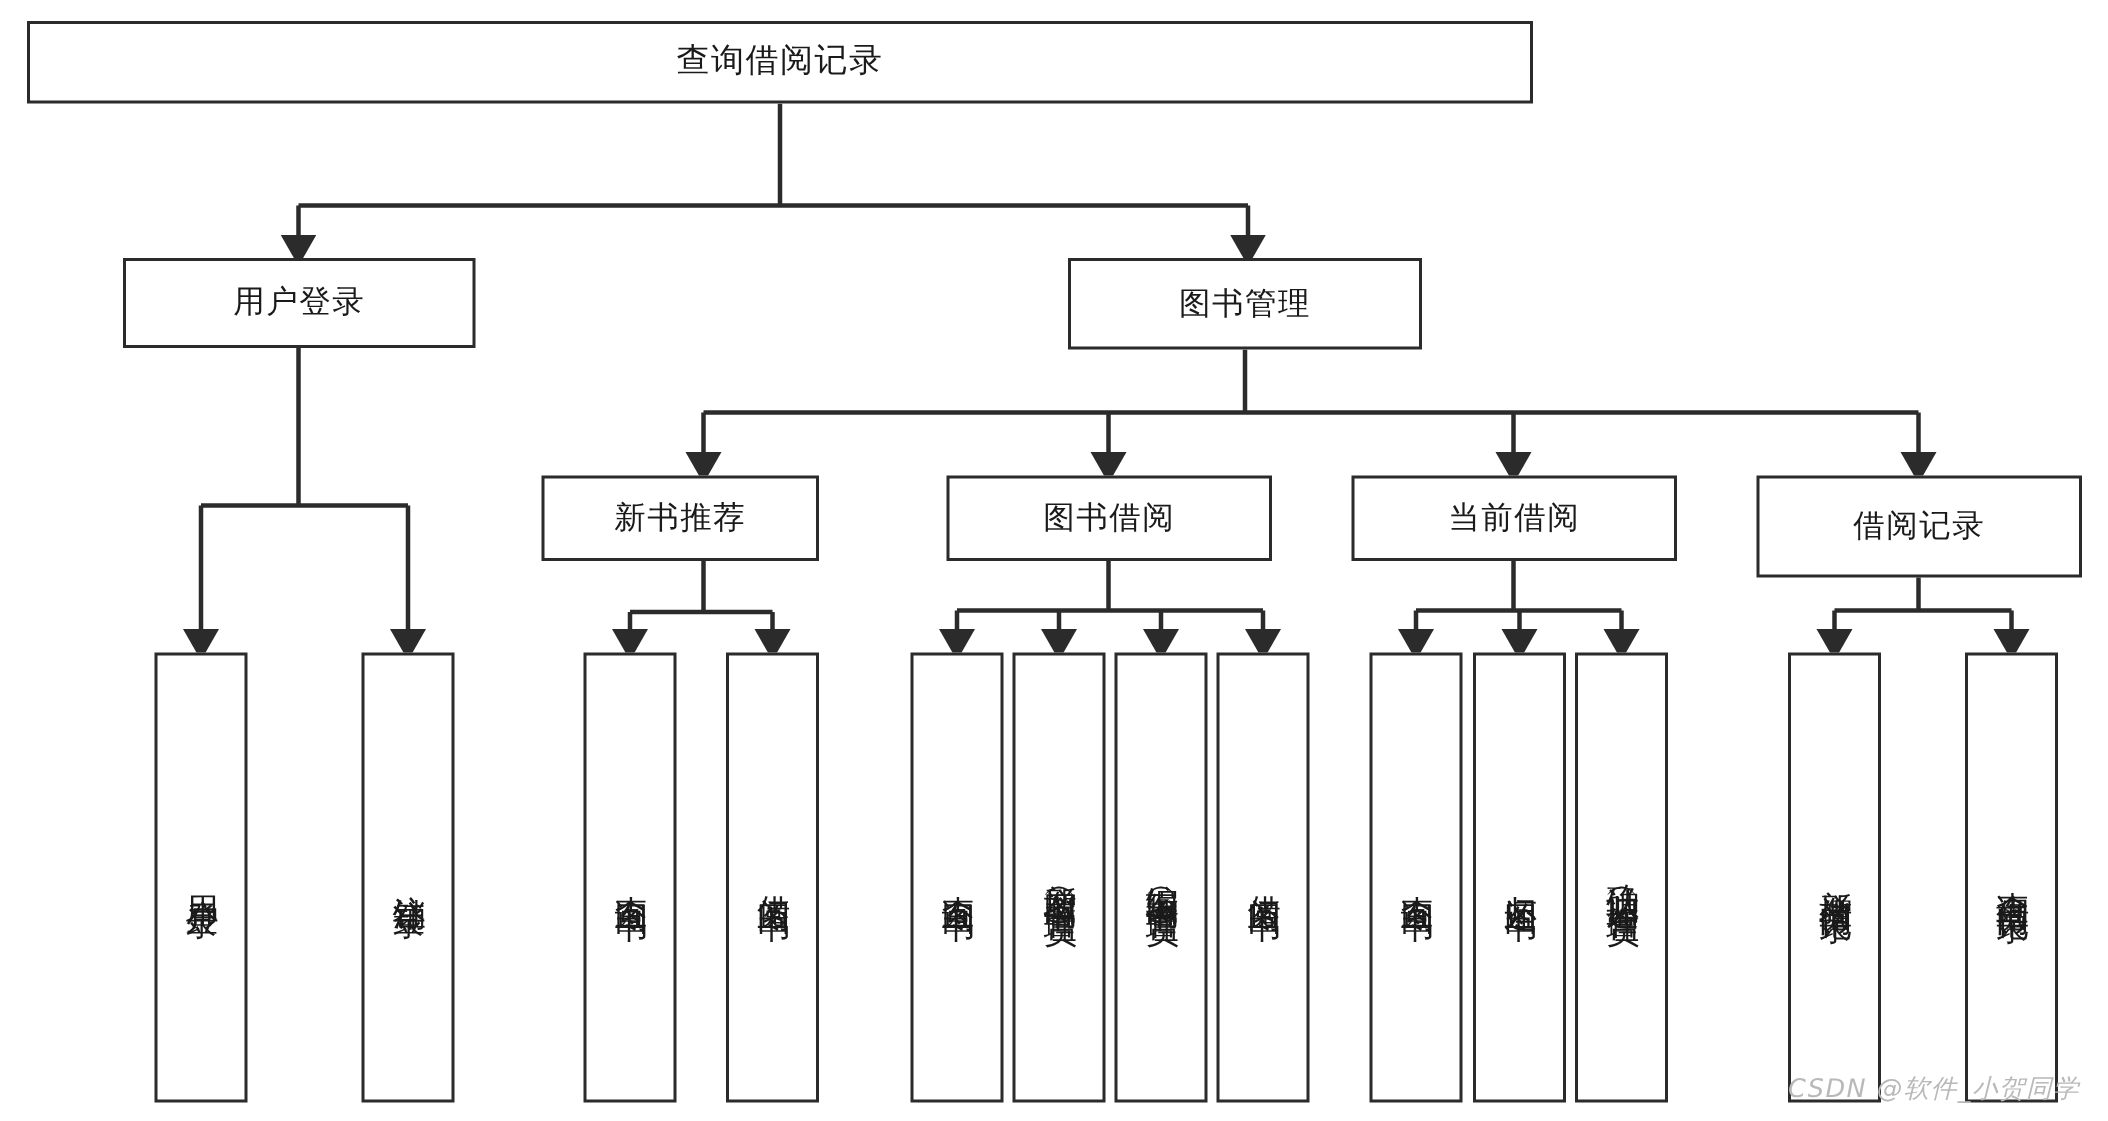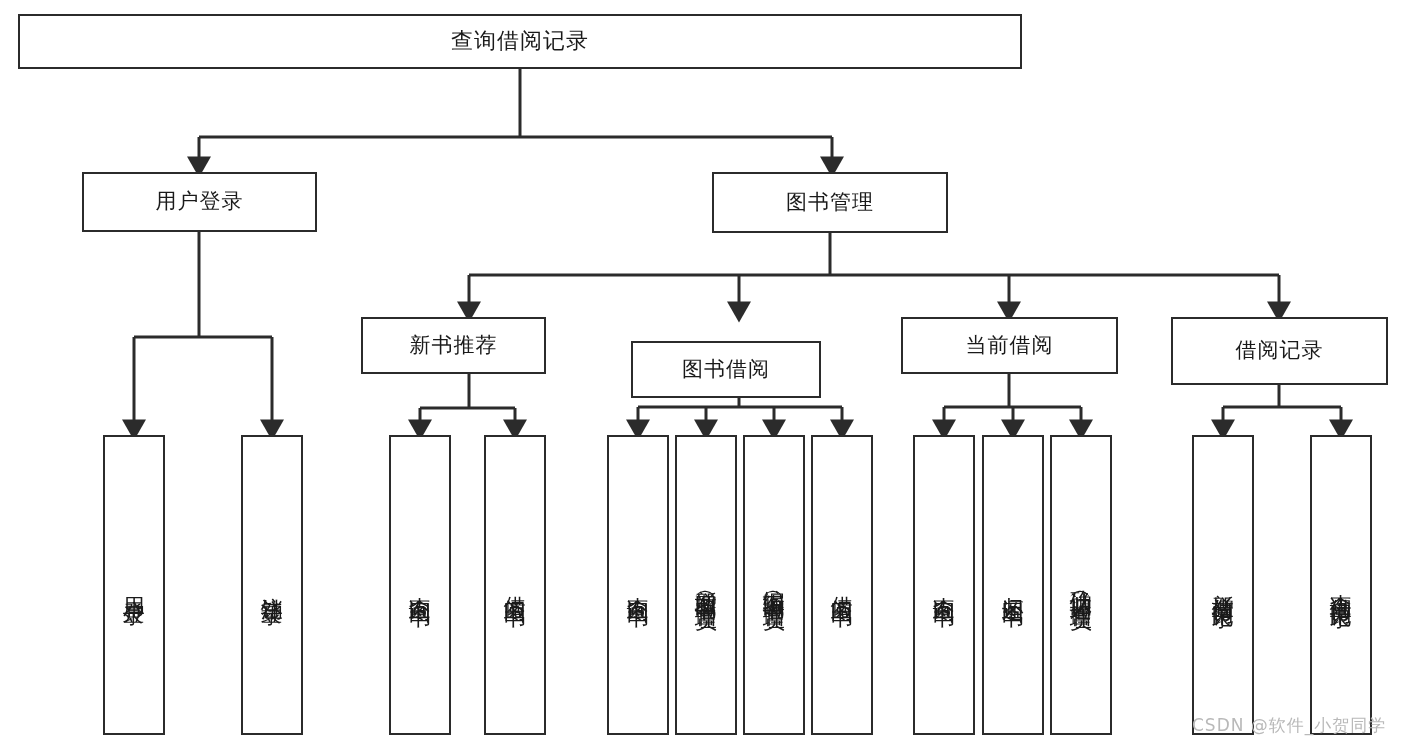--- a/index.html
+++ b/index.html
@@ -61,20 +61,21 @@
     display: block;
     max-height: 100%;
   }
   .watermark {
     position: absolute;
     font-size: 17px;
     color: #b9b9b9;
     letter-spacing: 1px;
     white-space: nowrap;
     font-family: "DejaVu Sans", "Liberation Sans", sans-serif;
+    font-style: italic;
   }
 </style>
 </head>
 <body>
 
 <div id="canvas">
 
   <svg id="edges" viewBox="0 0 1405 747" width="1405" height="747" xmlns="http://www.w3.org/2000/svg">
     <defs>
       <marker id="arrow" markerWidth="10" markerHeight="10" refX="2.2" refY="4" orient="auto" markerUnits="strokeWidth">
@@ -131,21 +132,21 @@
       </div>
       <div class="node horiz" style="left: 82px; top: 172px; width: 235px; height: 60px;">
         <span>用户登录</span>
       </div>
       <div class="node horiz" style="left: 712px; top: 172px; width: 236px; height: 61px;">
         <span>图书管理</span>
       </div>
       <div class="node horiz" style="left: 361px; top: 317px; width: 185px; height: 57px;">
         <span>新书推荐</span>
       </div>
-      <div class="node horiz" style="left: 631px; top: 317px; width: 190px; height: 57px; margin-top: 24px;">
+      <div class="node horiz" style="left: 631px; top: 317px; width: 217px; height: 57px;">
         <span>图书借阅</span>
       </div>
       <div class="node horiz" style="left: 901px; top: 317px; width: 217px; height: 57px; font-family: Liberation Serif, serif;">
         <span>当前借阅</span>
       </div>
       <div class="node horiz" style="left: 1171px; top: 317px; width: 217px; height: 68px;">
         <span>借阅记录</span>
       </div>
       <div class="node vert" style="left: 103px; top: 435px; width: 62px; height: 300px;">
         <span>用户登录</span>

